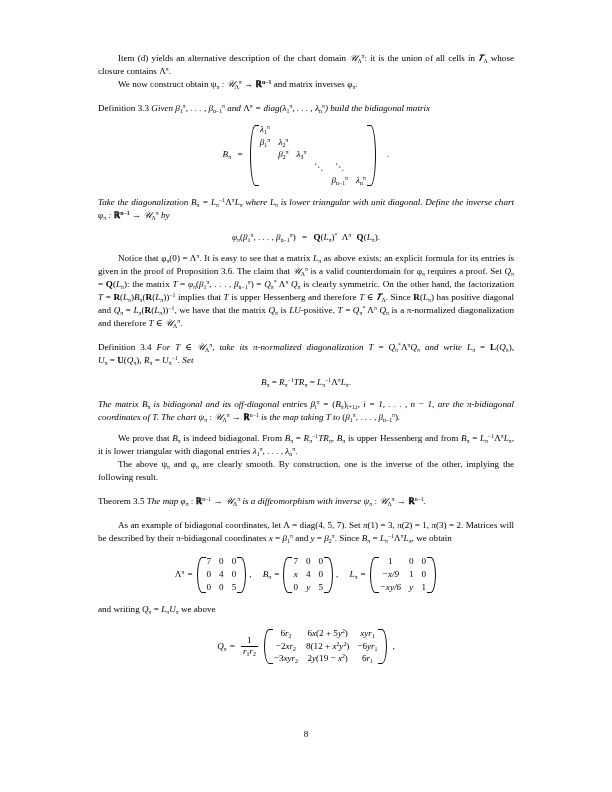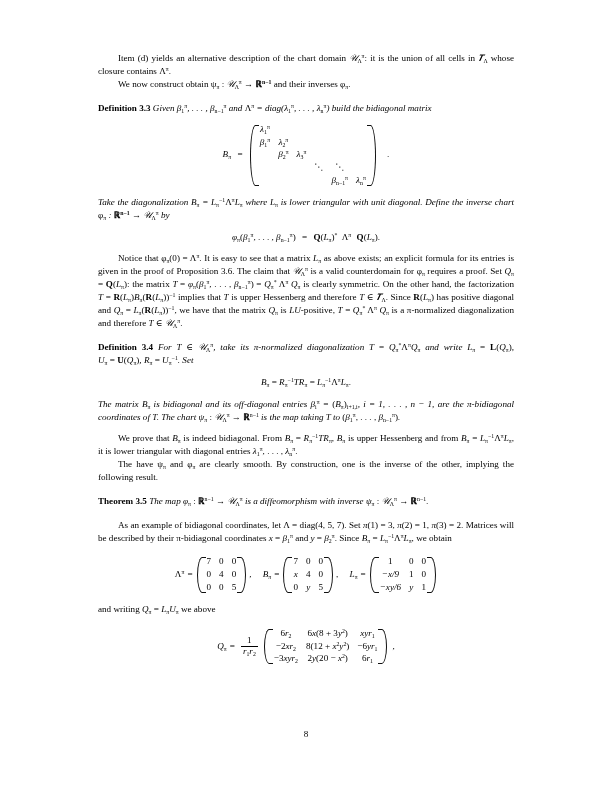--- a/index.html
+++ b/index.html
@@ -43,21 +43,21 @@
   sub, sup {
     font-size: 0.64em;
     line-height: 0;
     font-style: italic;
   }
   sub { vertical-align: -0.28em; }
   sup { vertical-align: 0.52em; }
   sub.rm, sup.rm { font-style: normal; }
 
   .defhead {
-    font-weight: bold;
+    font-weight: normal;
     font-style: normal;
   }
   .italic { font-style: italic; }
 
   .display {
     text-align: center;
     margin: 9px 0 9px 0;
     text-indent: 0;
   }
 
@@ -128,21 +128,21 @@
   }
   .dots-diag { letter-spacing: 0; }
 </style>
 </head>
 <body>
 
 <div class="page">
 
   <p><span>Item (d) yields an alternative description of the chart domain </span><span class="m mr"><span style="font-family:'Liberation Serif',serif;font-style:italic;">𝒰</span><sub class="rm">Λ</sub><sup class="rm">π</sup></span><span>: it is the union of all cells in </span><span class="m">𝑻<sub class="rm">Λ</sub></span><span> whose closure contains </span><span class="m mr">Λ<sup class="rm">π</sup></span><span>.</span></p>
 
-  <p><span>We now construct obtain </span><span class="m mr">ψ<sub class="rm">π</sub></span><span> : </span><span class="m mr"><span style="font-style:italic;">𝒰</span><sub class="rm">Λ</sub><sup class="rm">π</sup></span><span> → </span><span class="m mr bb">ℝ<sup class="rm">n−1</sup></span><span> and their inverses </span><span class="m mr">φ<sub class="rm">π</sub></span><span>.</span></p>
+  <p><span>We now construct obtain </span><span class="m mr">ψ<sub class="rm">π</sub></span><span> : </span><span class="m mr"><span style="font-style:italic;">𝒰</span><sub class="rm">Λ</sub><sup class="rm">π</sup></span><span> → </span><span class="m mr bb">ℝ<sup class="rm">n−1</sup></span><span> and matrix inverses </span><span class="m mr">φ<sub class="rm">π</sub></span><span>.</span></p>
 
   <p class="noindent gap" style="margin-top:11px;"><span class="defhead">Definition 3.3</span><span class="italic"> <span>Given </span><span class="m">β<sub class="rm">1</sub><sup class="rm">π</sup></span><span>, . . . , </span><span class="m">β<sub class="rm">n−1</sub><sup class="rm">π</sup></span><span> and </span><span class="m mr">Λ<sup class="rm">π</sup></span><span> = diag(</span><span class="m">λ<sub class="rm">1</sub><sup class="rm">π</sup></span><span>, . . . , </span><span class="m">λ<sub class="rm">n</sub><sup class="rm">π</sup></span><span>) build the bidiagonal matrix</span></span></p>
 
   <div class="display">
     <span class="m"><span>B</span><sub class="rm">π</sub></span>
     <span class="mr" style="margin:0 4px;">=</span>
     <span class="mtx">
       <span class="paren left"></span>
       <table class="mat">
         <tbody>
@@ -210,21 +210,21 @@
   <p class="noindent gap" style="margin-top:11px;"><span class="defhead">Definition 3.4</span><span class="italic"> <span>For </span><span class="m mr"><i>T</i> ∈ <i>𝒰</i><sub class="rm">Λ</sub><sup class="rm">π</sup></span><span>, take its π-normalized diagonalization </span><span class="m mr"><i>T</i> = <i>Q</i><sub class="rm">π</sub><sup class="rm">*</sup>Λ<sup class="rm">π</sup><i>Q</i><sub class="rm">π</sub></span><span> and write </span><span class="m mr"><i>L</i><sub class="rm">π</sub> = <b>L</b>(<i>Q</i><sub class="rm">π</sub>)</span><span>, </span><span class="m mr"><i>U</i><sub class="rm">π</sub> = <b>U</b>(<i>Q</i><sub class="rm">π</sub>)</span><span>, </span><span class="m mr"><i>R</i><sub class="rm">π</sub> = <i>U</i><sub class="rm">π</sub><sup class="rm">−1</sup></span><span>. Set</span></span></p>
 
   <div class="display">
     <span class="m mr"><i>B</i><sub class="rm">π</sub> <span>=</span> <i>R</i><sub class="rm">π</sub><sup class="rm">−1</sup><i>T</i><i>R</i><sub class="rm">π</sub> <span>=</span> <i>L</i><sub class="rm">π</sub><sup class="rm">−1</sup><span>Λ</span><sup class="rm">π</sup><i>L</i><sub class="rm">π</sub><span>.</span></span>
   </div>
 
   <p class="noindent italic"><span>The matrix </span><span class="m">B<sub class="rm">π</sub></span><span> is bidiagonal and its off-diagonal entries </span><span class="m">β<sub class="rm">i</sub><sup class="rm">π</sup></span><span> = </span><span class="m mr">(<i>B</i><sub class="rm">π</sub>)<sub class="rm">i+1,i</sub></span><span>, </span><span class="m">i</span><span> = 1, . . . , n − 1, are the π-bidiagonal coordinates of </span><span class="m">T</span><span>. The chart </span><span class="m mr"><i>ψ</i><sub class="rm">π</sub> : <i>𝒰</i><sub class="rm">Λ</sub><sup class="rm">π</sup> → <b>ℝ</b><sup class="rm">n−1</sup></span><span> is the map taking </span><span class="m">T</span><span> to </span><span class="m mr">(<i>β</i><sub class="rm">1</sub><sup class="rm">π</sup>, . . . , <i>β</i><sub class="rm">n−1</sub><sup class="rm">π</sup>)</span><span>.</span></p>
 
   <p class="gap"><span>We prove that </span><span class="m">B<sub class="rm">π</sub></span><span> is indeed bidiagonal. From </span><span class="m mr"><i>B</i><sub class="rm">π</sub> = <i>R</i><sub class="rm">π</sub><sup class="rm">−1</sup><i>TR</i><sub class="rm">π</sub></span><span>, </span><span class="m">B<sub class="rm">π</sub></span><span> is upper Hessenberg and from </span><span class="m mr"><i>B</i><sub class="rm">π</sub> = <i>L</i><sub class="rm">π</sub><sup class="rm">−1</sup>Λ<sup class="rm">π</sup><i>L</i><sub class="rm">π</sub></span><span>, it is lower triangular with diagonal entries </span><span class="m mr"><i>λ</i><sub class="rm">1</sub><sup class="rm">π</sup>, . . . , <i>λ</i><sub class="rm">n</sub><sup class="rm">π</sup></span><span>.</span></p>
 
-  <p><span>The have </span><span class="m mr">ψ<sub class="rm">π</sub></span><span> and </span><span class="m mr">φ<sub class="rm">π</sub></span><span> are clearly smooth. By construction, one is the inverse of the other, implying the following result.</span></p>
+  <p><span>The above </span><span class="m mr">ψ<sub class="rm">π</sub></span><span> and </span><span class="m mr">φ<sub class="rm">π</sub></span><span> are clearly smooth. By construction, one is the inverse of the other, implying the following result.</span></p>
 
   <p class="noindent gap" style="margin-top:11px;"><span class="defhead">Theorem 3.5</span><span class="italic"> <span>The map </span><span class="m mr"><i>φ</i><sub class="rm">π</sub> : <b>ℝ</b><sup class="rm">n−1</sup> → <i>𝒰</i><sub class="rm">Λ</sub><sup class="rm">π</sup></span><span> is a diffeomorphism with inverse </span><span class="m mr"><i>ψ</i><sub class="rm">π</sub> : <i>𝒰</i><sub class="rm">Λ</sub><sup class="rm">π</sup> → <b>ℝ</b><sup class="rm">n−1</sup></span><span>.</span></span></p>
 
   <p class="gap" style="margin-top:11px;"><span>As an example of bidiagonal coordinates, let </span><span class="m mr">Λ</span><span> = diag(4, 5, 7). Set </span><span class="m mr"><i>π</i>(1)</span><span> = 3, </span><span class="m mr"><i>π</i>(2)</span><span> = 1, </span><span class="m mr"><i>π</i>(3)</span><span> = 2. Matrices will be described by their π-bidiagonal coordinates </span><span class="m">x</span><span> = </span><span class="m">β<sub class="rm">1</sub><sup class="rm">π</sup></span><span> and </span><span class="m">y</span><span> = </span><span class="m">β<sub class="rm">2</sub><sup class="rm">π</sup></span><span>. Since </span><span class="m mr"><i>B</i><sub class="rm">π</sub> = <i>L</i><sub class="rm">π</sub><sup class="rm">−1</sup>Λ<sup class="rm">π</sup><i>L</i><sub class="rm">π</sub></span><span>, we obtain</span></p>
 
   <div class="display" style="margin-top:11px;">
     <span class="mtx" style="vertical-align:middle;">
       <span class="m mr" style="margin-right:3px;">Λ<sup class="rm">π</sup></span>
       <span class="mr" style="margin-right:3px;">=</span>
       <span class="paren left"></span>
@@ -313,31 +313,31 @@
       <span class="mr" style="margin-right:4px;">=</span>
       <span class="frac">
         <span class="num mr">1</span>
         <span class="den"><i>r</i><sub class="rm">1</sub><i>r</i><sub class="rm">2</sub></span>
       </span>
       <span class="paren left" style="margin-left:3px;"></span>
       <table class="mat">
         <tbody>
             <tr>
           <td><span class="mr">6</span><i>r</i><sub class="rm">2</sub></td>
-          <td><span class="mr">6</span><i>x</i><span class="mr">(8 + 3</span><i>y</i><sup class="rm">2</sup><span class="mr">)</span></td>
+          <td><span class="mr">6</span><i>x</i><span class="mr">(2 + 5</span><i>y</i><sup class="rm">2</sup><span class="mr">)</span></td>
           <td><i>xyr</i><sub class="rm">1</sub></td>
         </tr>
         <tr>
           <td><span class="mr">−2</span><i>xr</i><sub class="rm">2</sub></td>
           <td><span class="mr">8(12 + </span><i>x</i><sup class="rm">2</sup><i>y</i><sup class="rm">2</sup><span class="mr">)</span></td>
           <td><span class="mr">−6</span><i>yr</i><sub class="rm">1</sub></td>
         </tr>
         <tr>
           <td><span class="mr">−3</span><i>xyr</i><sub class="rm">2</sub></td>
-          <td><span class="mr">2</span><i>y</i><span class="mr">(20 − </span><i>x</i><sup class="rm">2</sup><span class="mr">)</span></td>
+          <td><span class="mr">2</span><i>y</i><span class="mr">(19 − </span><i>x</i><sup class="rm">2</sup><span class="mr">)</span></td>
           <td><span class="mr">6</span><i>r</i><sub class="rm">1</sub></td>
         </tr>
       </tbody>
         </table>
       <span class="paren right"></span>
       <span class="mr" style="margin-left:4px;">,</span>
     </span>
   </div>
 
 </div>

